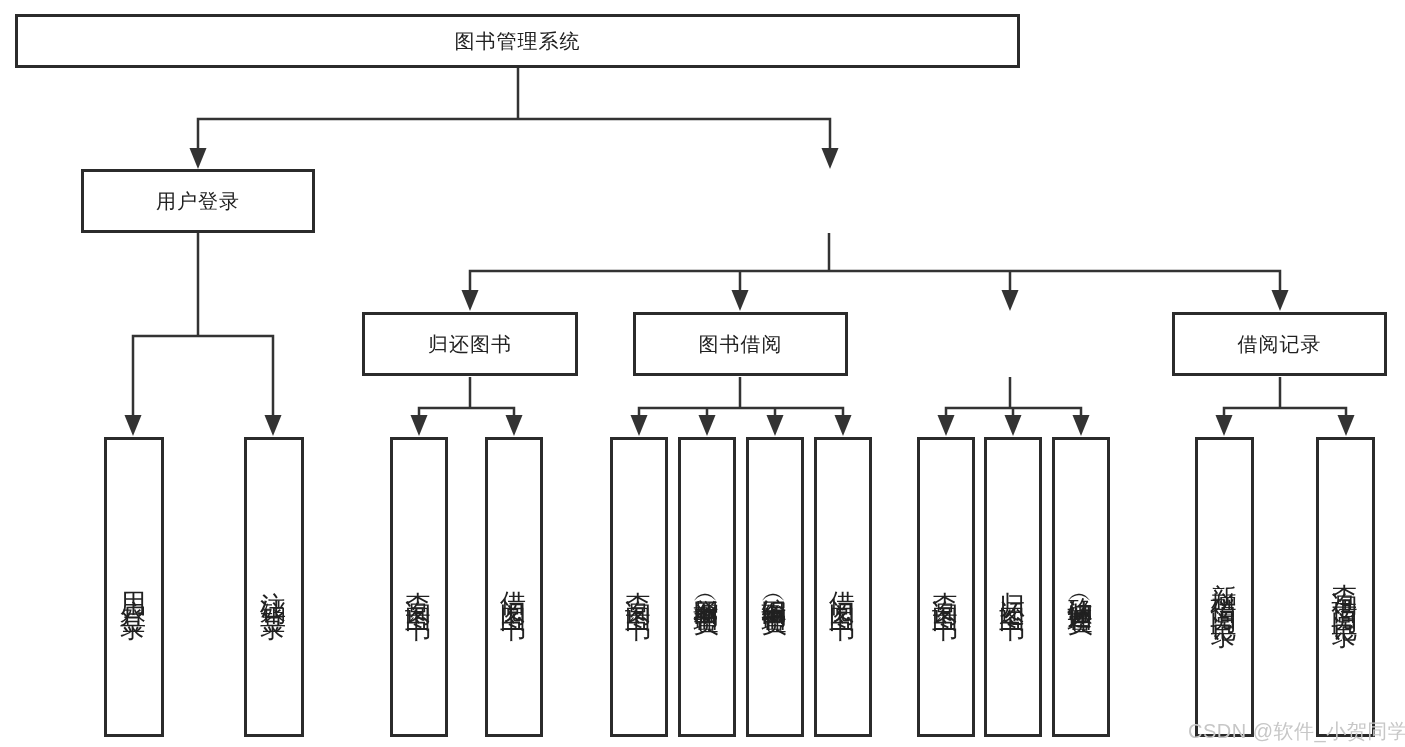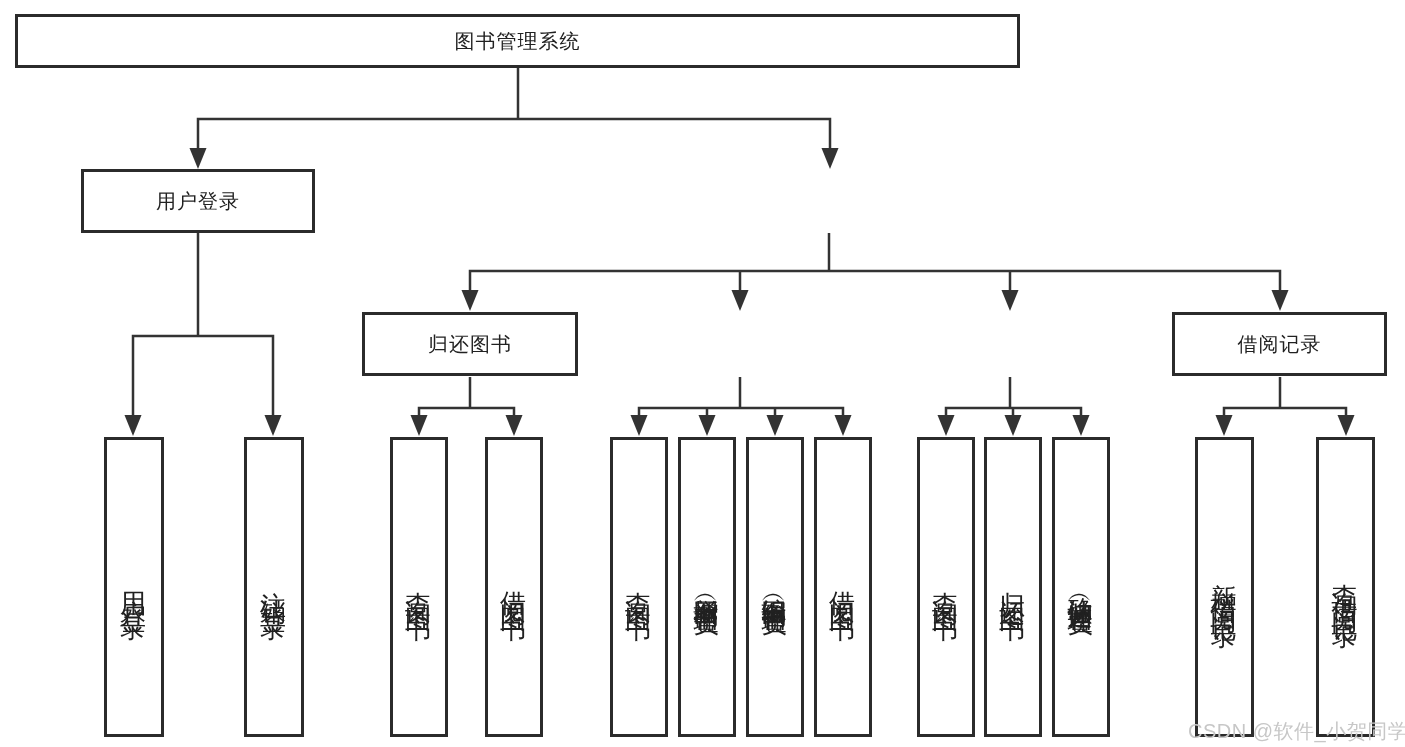--- a/index.html
+++ b/index.html
@@ -61,20 +61,23 @@
     <span>图书管理系统</span>
   </div>
 
   <div class="box h" style="left:81px;top:169px;width:234px;height:64px">
     <span>用户登录</span>
   </div>
 
   <div class="box h" style="left:362px;top:312px;width:216px;height:64px">
     <span>归还图书</span>
   </div>
+  <div class="box h" style="left:633px;top:312px;width:215px;height:64px">
+    <span>图书借阅</span>
+  </div>
   <div class="box h" style="left:1172px;top:312px;width:215px;height:64px">
     <span>借阅记录</span>
   </div>
 
   <div class="box leaf" style="left:104px;top:437px;width:60px;height:300px">
     <span>用户登录</span>
   </div>
   <div class="box leaf" style="left:244px;top:437px;width:60px;height:300px">
     <span>注销登录</span>
   </div>

